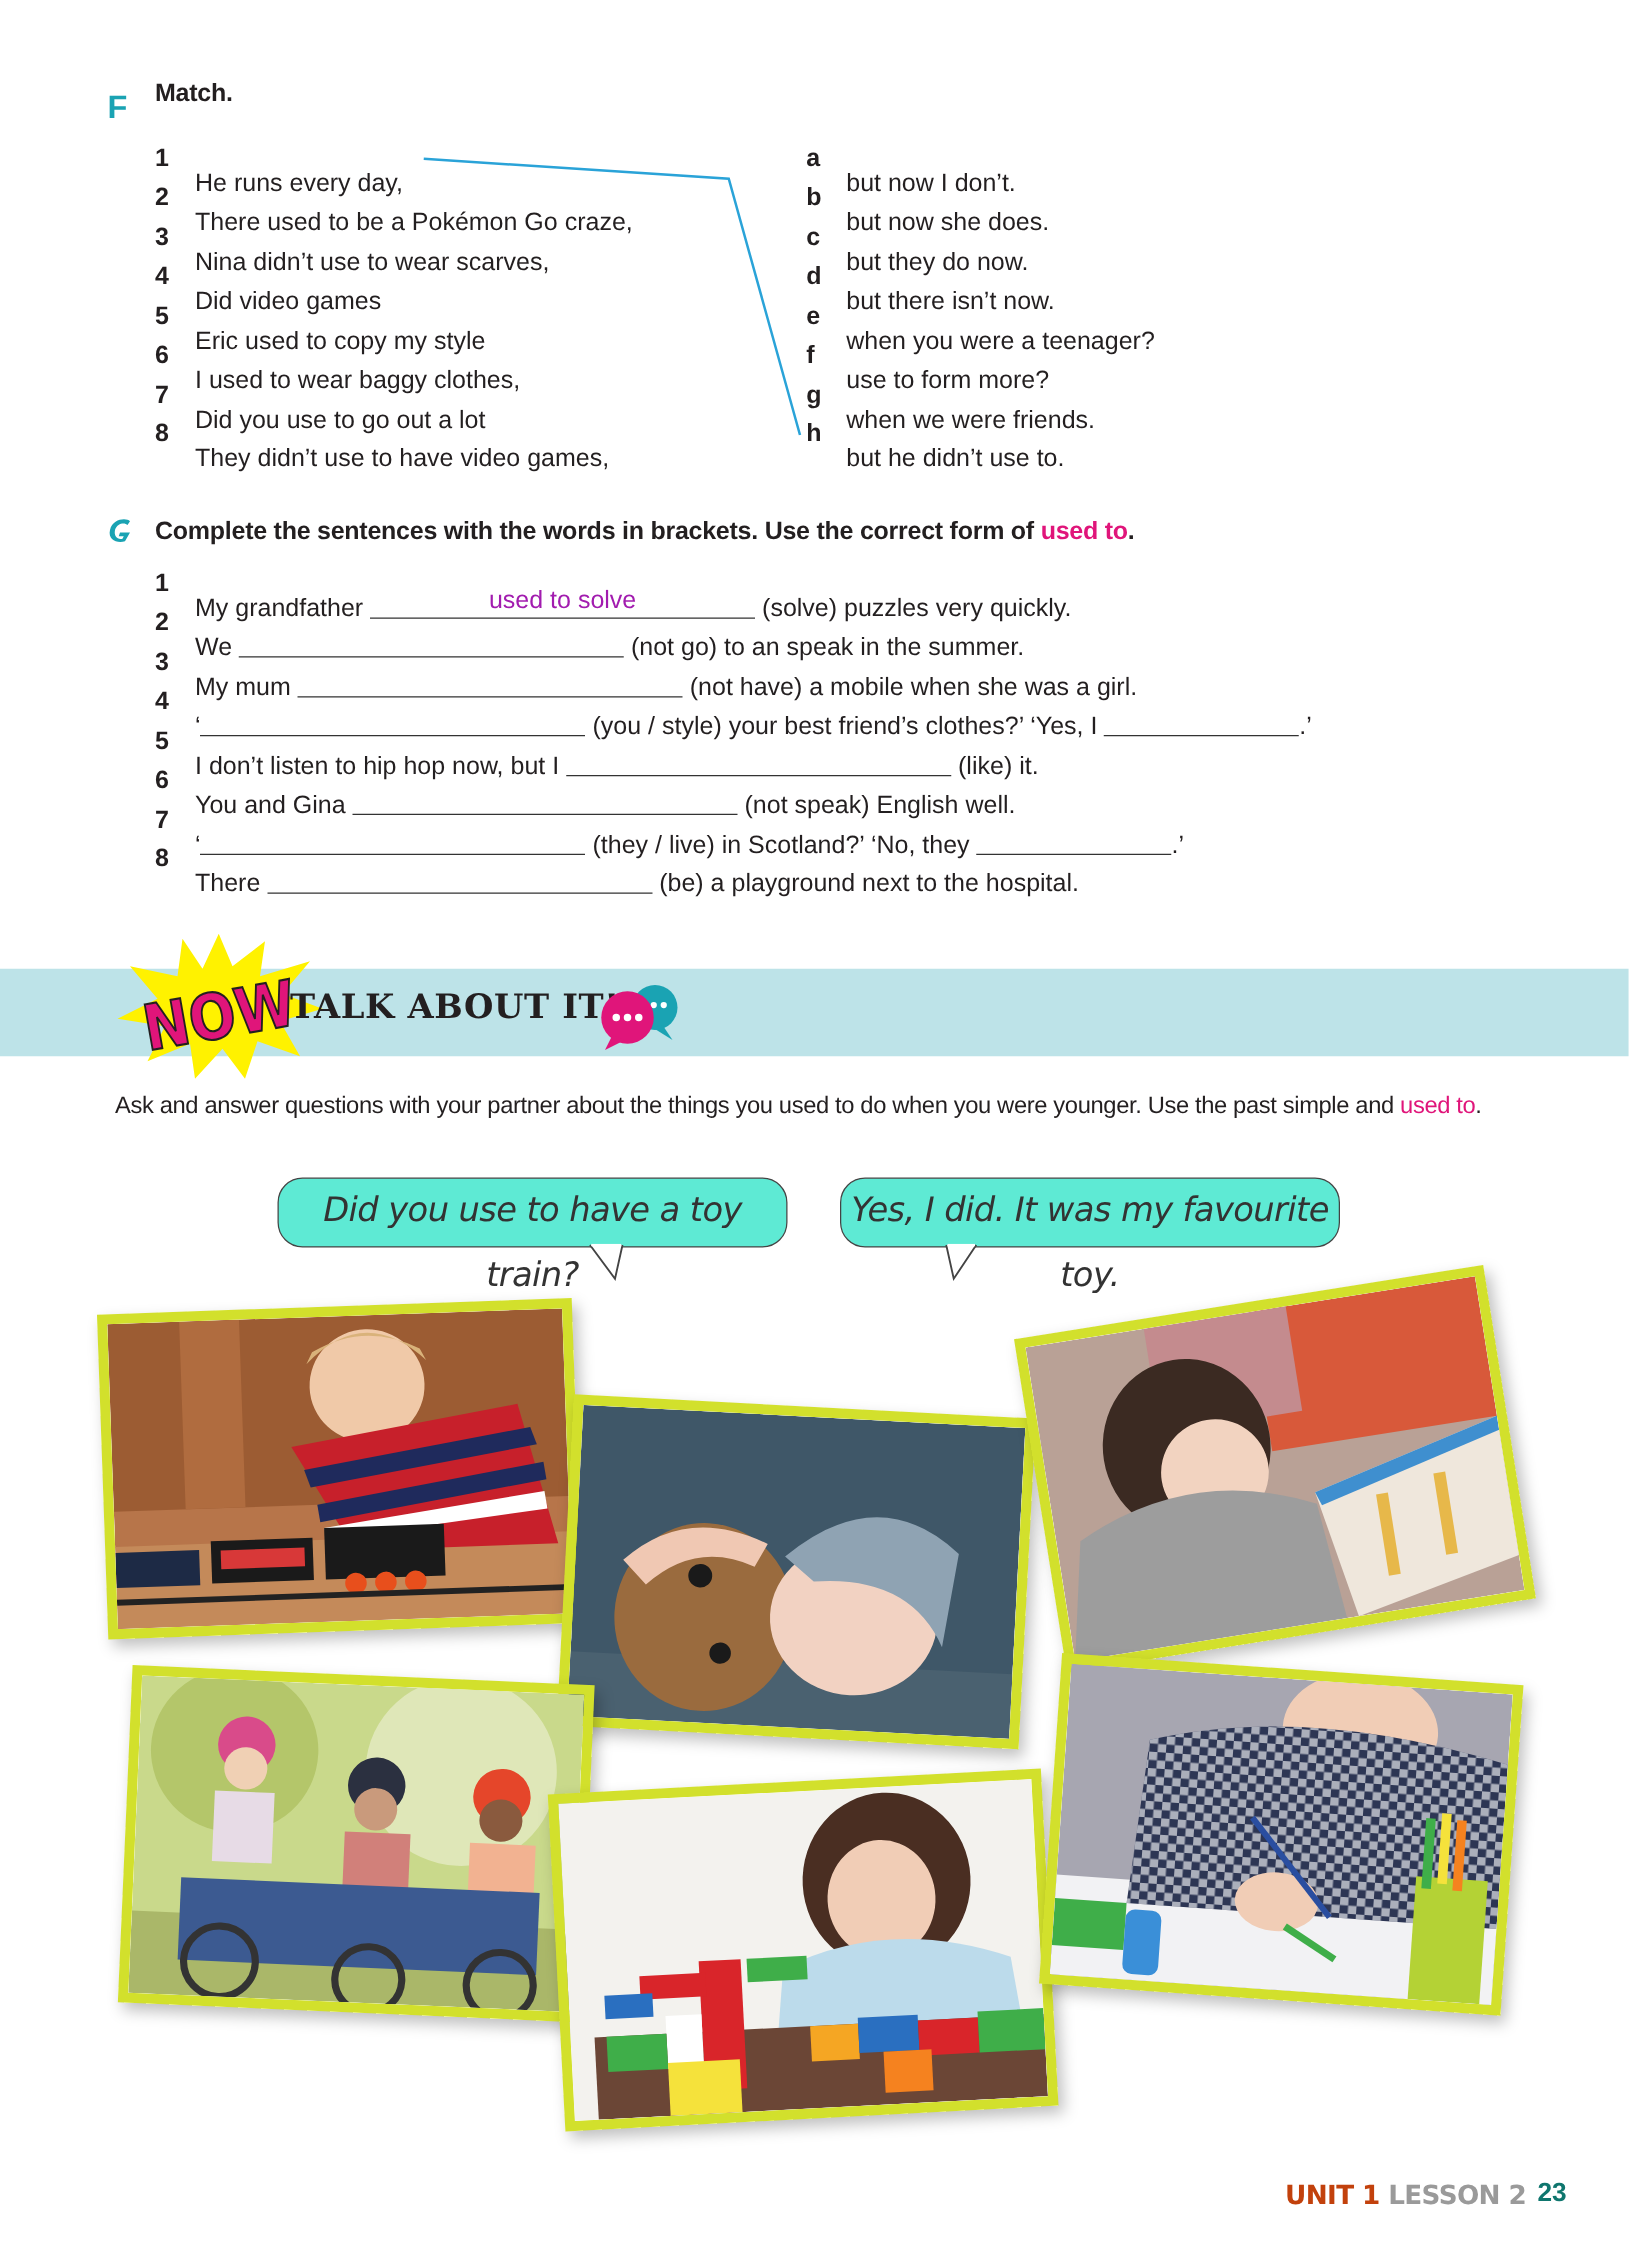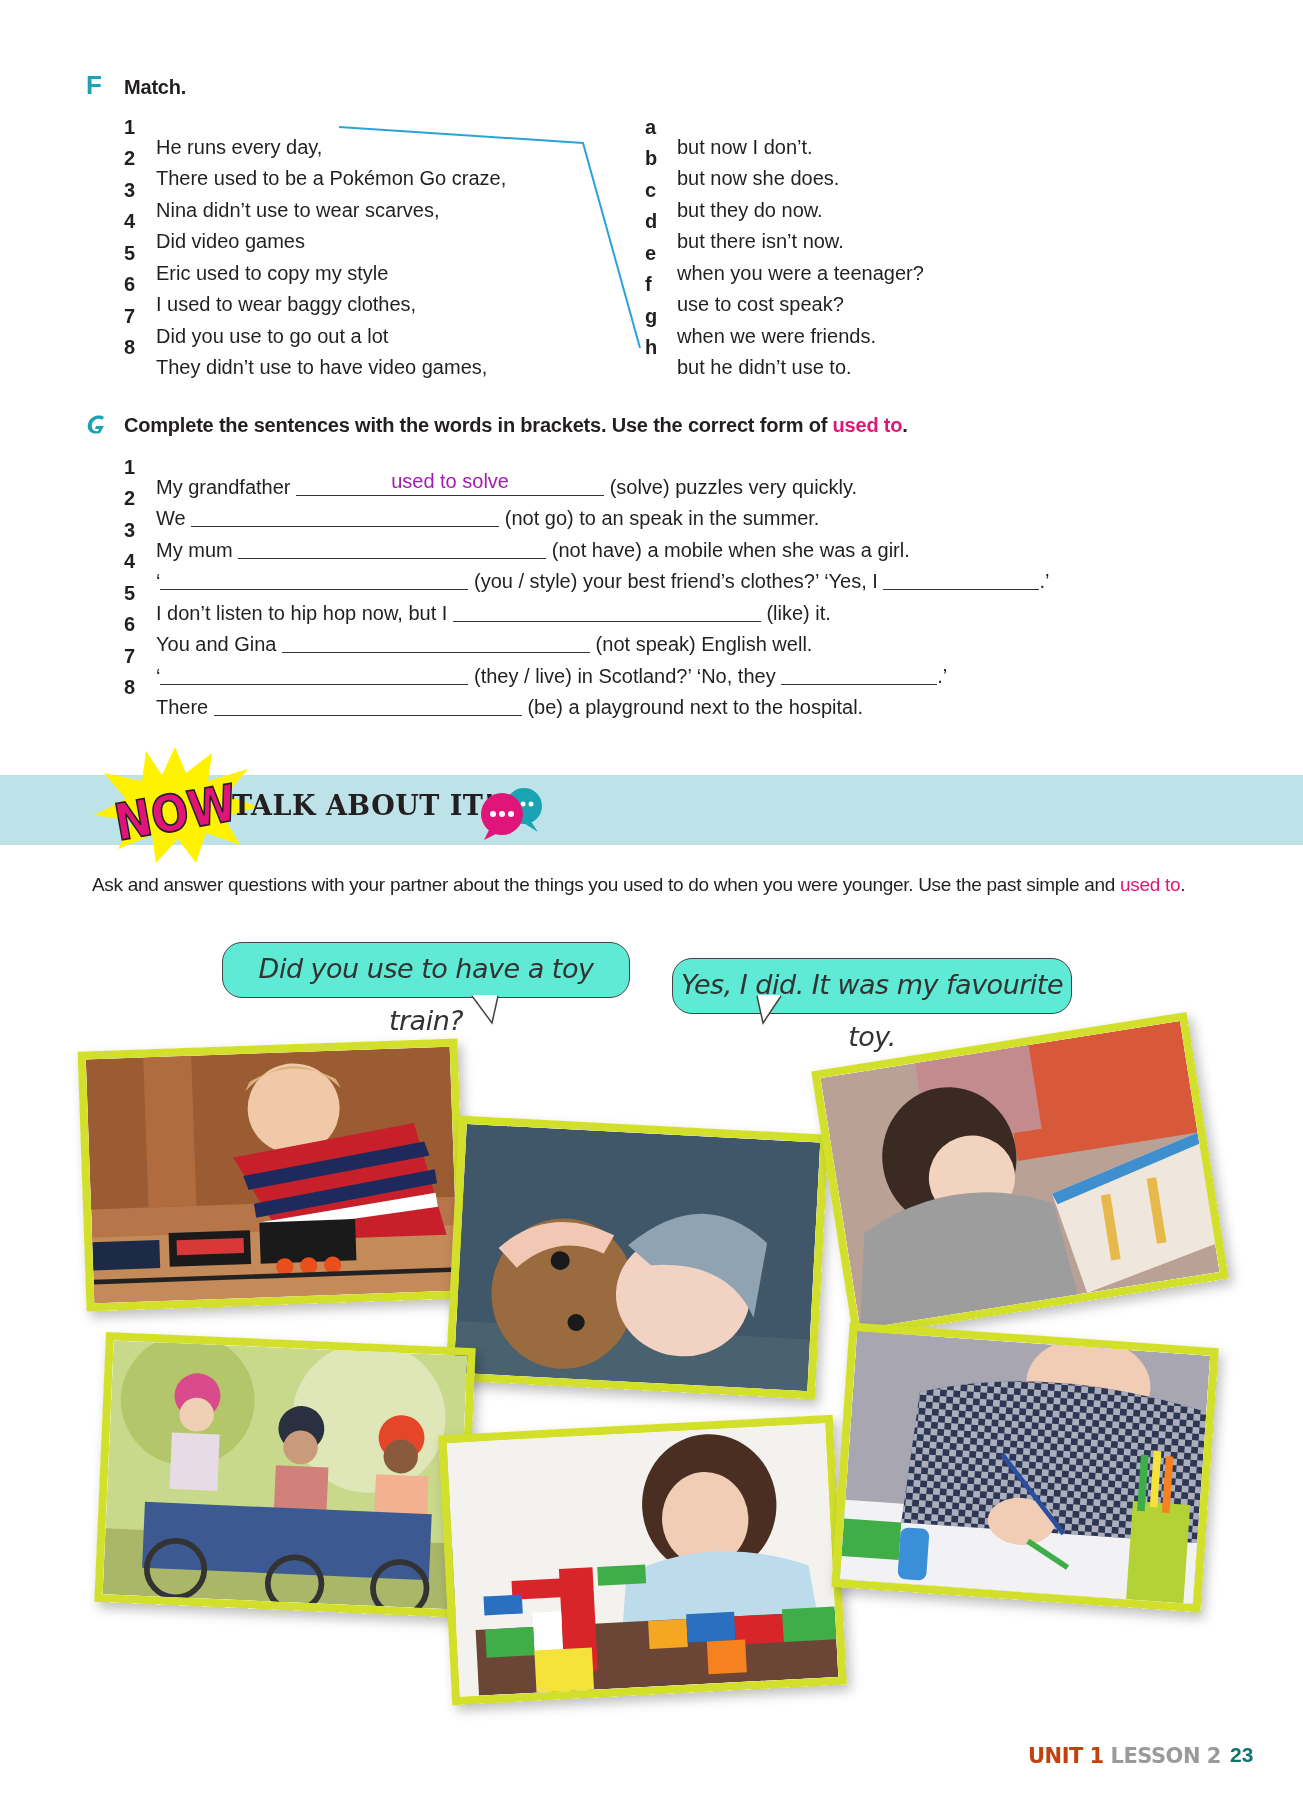--- a/index.html
+++ b/index.html
@@ -32,21 +32,21 @@
 
     .footer-unit { position: absolute; left: 1028px; top: 1744px; font-family: "DejaVu Sans", sans-serif; font-weight: bold; font-size: 21px; letter-spacing: -0.5px; }
     .footer-unit .u { color: #c2410c; }
     .footer-unit .l { color: #9a9a9a; }
     .page-num { position: absolute; left: 1230px; top: 1743px; font-weight: bold; font-size: 21px; color: #0f766e; }
   </style>
 </head>
 <body>
 
 <div class="ex-letter" style="left:86px; top:70px; font-style:normal;">F</div>
-<div class="ex-title" style="left:124px; top:76px;">Match.</div>
+<div class="ex-title" style="left:124px; top:64px;">Match.</div>
 
 <div>
   <div class="row" style="left:124px; top:112px;">
       <span class="num">1</span>
       <span class="txt">He runs every day,</span>
     </div>
   <div class="row" style="left:124px; top:143px;">
       <span class="num">2</span>
       <span class="txt">There used to be a Pokémon Go craze,</span>
     </div>
@@ -92,21 +92,21 @@
   <div class="row" style="left:645px; top:206px;">
       <span class="num">d</span>
       <span class="txt">but there isn’t now.</span>
     </div>
   <div class="row" style="left:645px; top:238px;">
       <span class="num">e</span>
       <span class="txt">when you were a teenager?</span>
     </div>
   <div class="row" style="left:645px; top:269px;">
       <span class="num">f</span>
-      <span class="txt">use to cost speak?</span>
+      <span class="txt">use to form more?</span>
     </div>
   <div class="row" style="left:645px; top:301px;">
       <span class="num">g</span>
       <span class="txt">when we were friends.</span>
     </div>
   <div class="row" style="left:645px; top:332px;">
       <span class="num">h</span>
       <span class="txt">but he didn’t use to.</span>
     </div>
 </div>
@@ -174,21 +174,21 @@
 </svg>
 
 <div class="instructions"><span>Ask and answer questions with your partner about the things you used to do when you were younger. Use the past simple and </span><span class="pink">used to</span><span>.</span></div>
 
 <div class="bubble" style="left:222px; top:942px; width:408px;">Did you use to have a toy train?</div>
 <svg class="bubble-tail" style="left:470px; top:995px;" width="40" height="30">
     <path d="M2 1 L22 28 L28 1" fill="#fff" stroke="#444" stroke-width="1.5"></path>
     <rect x="3" y="0" width="24" height="2" fill="#fff"></rect>
   </svg>
 
-<div class="bubble" style="left:672px; top:942px; width:400px;margin-top:16px;">Yes, I did. It was my favourite toy.</div>
+<div class="bubble" style="left:672px; top:942px; width:400px;">Yes, I did. It was my favourite toy.</div>
 <svg class="bubble-tail" style="left:755px; top:995px;" width="40" height="30">
     <path d="M2 1 L8 28 L26 1" fill="#fff" stroke="#444" stroke-width="1.5"></path>
     <rect x="3" y="0" width="22" height="2" fill="#fff"></rect>
   </svg>
 
 <div class="photo" style="left:82px; top:1045px; width:380px; height:260px; transform:rotate(-2deg);">
   <svg width="100%" height="100%" viewBox="0 0 380 260" preserveAspectRatio="none">
     <rect width="380" height="260" fill="#b7754a"></rect>
     <rect x="0" y="0" width="380" height="160" fill="#9c5c33"></rect>
     <rect x="60" y="0" width="50" height="160" fill="#b06c3f"></rect>

